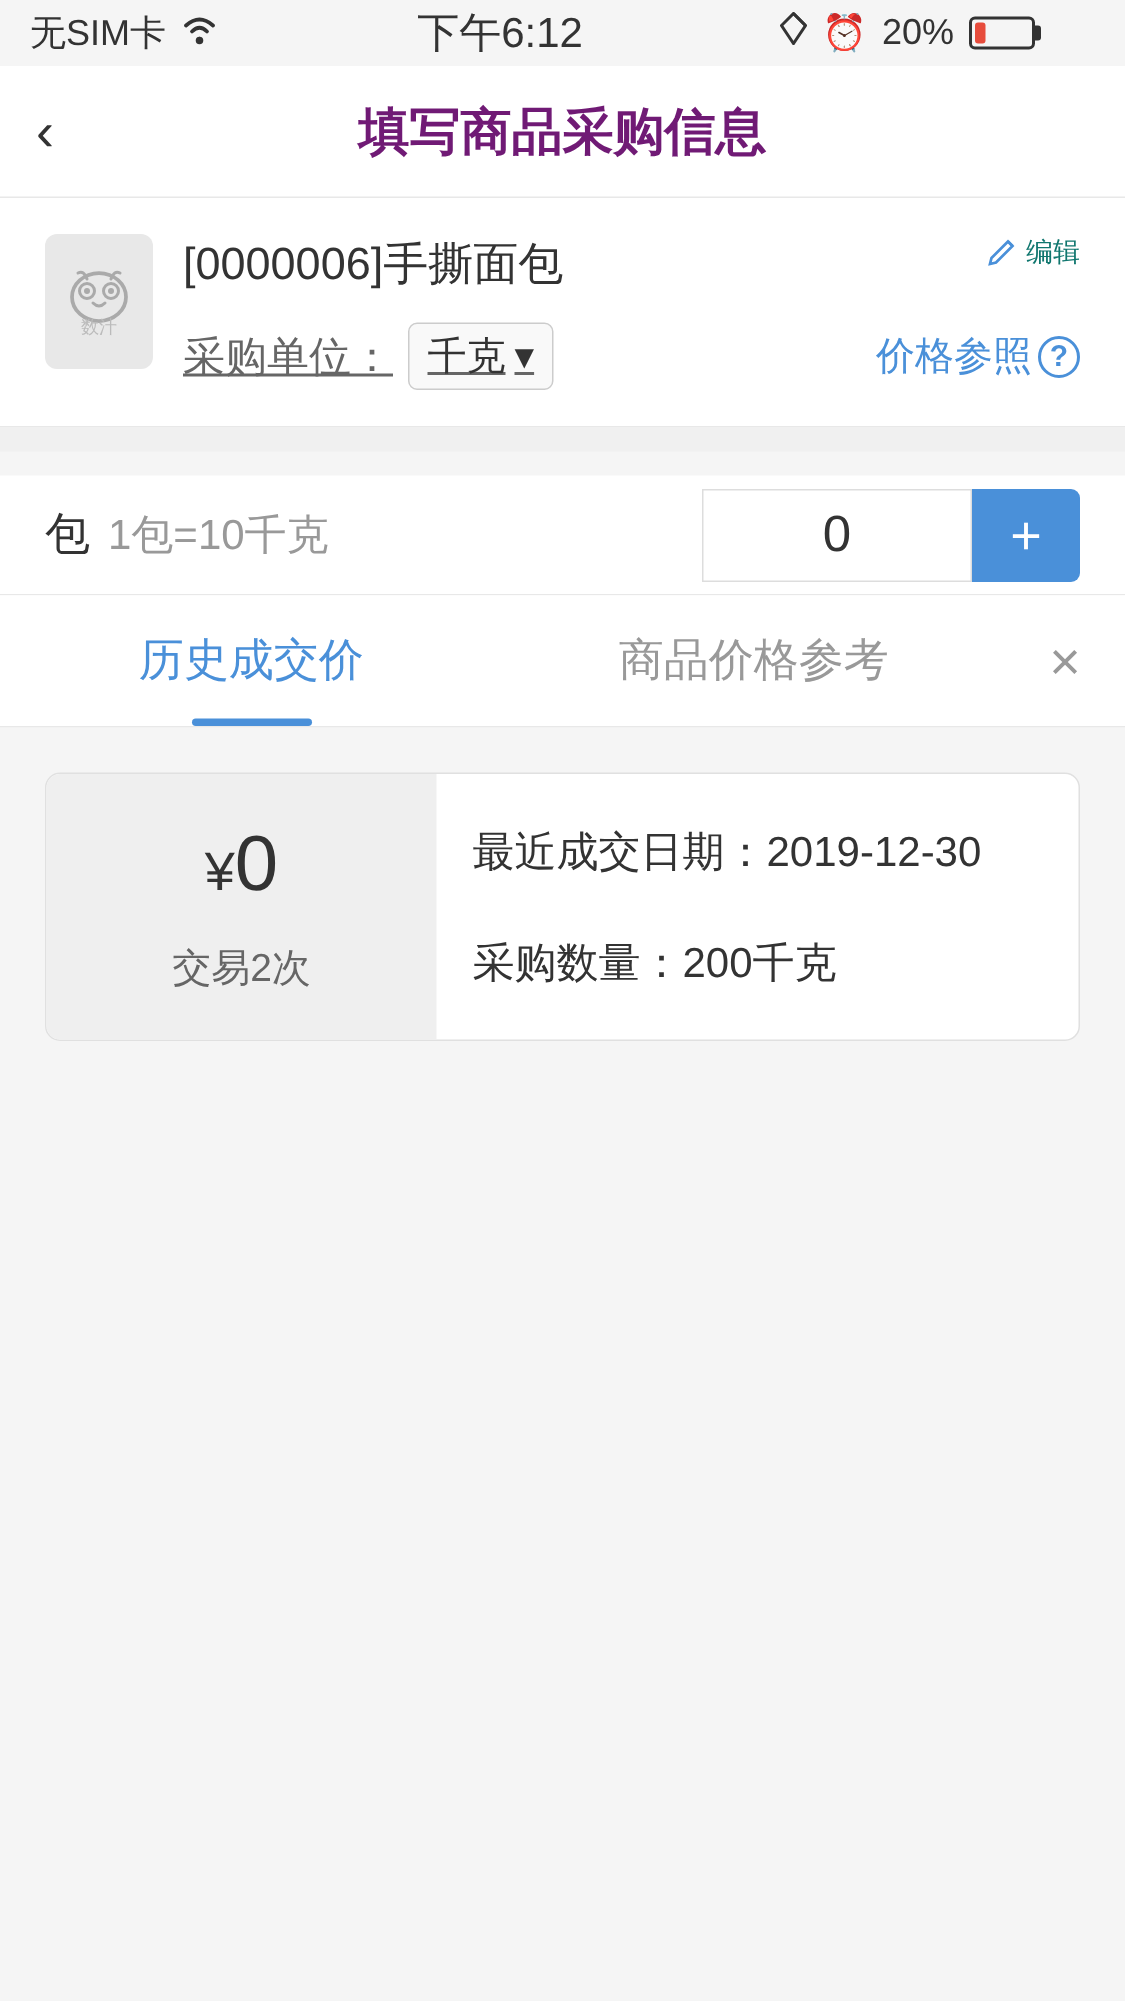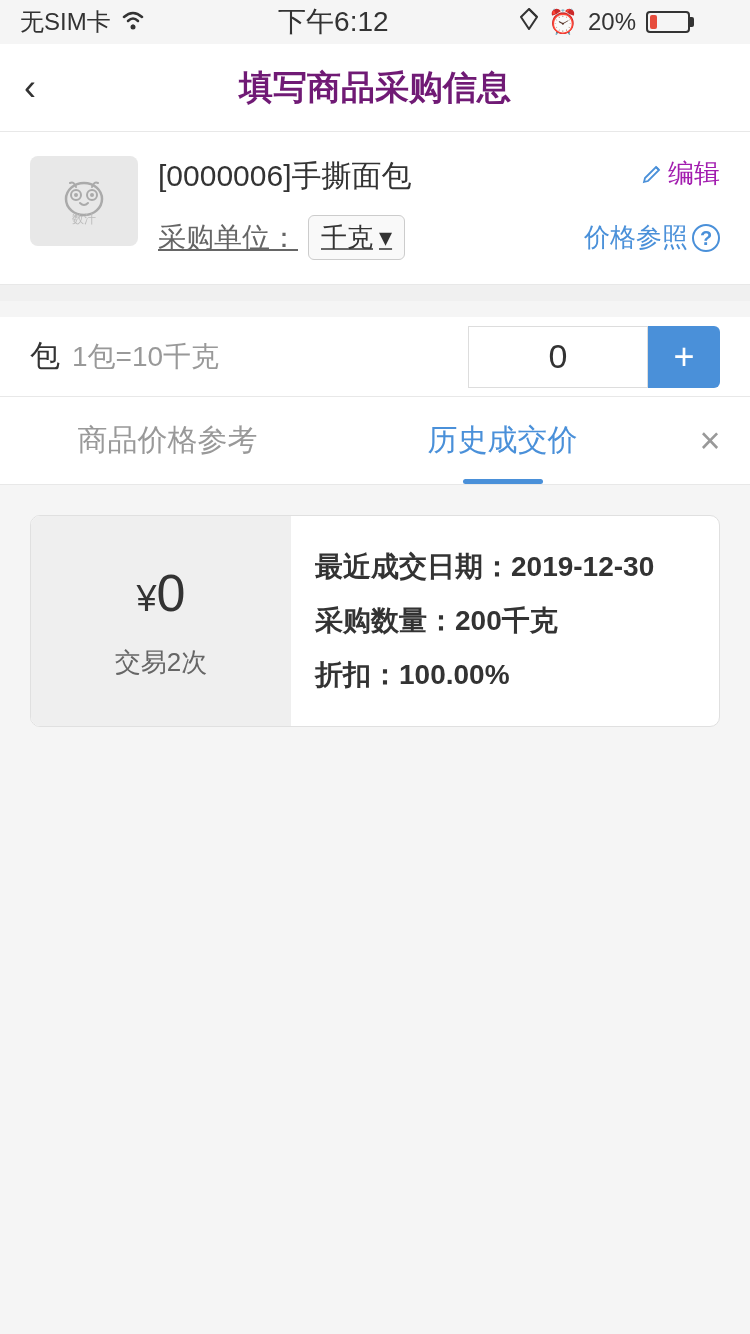--- a/index.html
+++ b/index.html
@@ -102,21 +102,21 @@
       margin-top: 0;
       padding: 24px 30px;
       border-bottom: 1px solid #e8e8e8;
     }
     .product-row {
       display: flex;
       align-items: flex-start;
       gap: 20px;
     }
     .product-thumb {
-      width: 108px;
+      width: 72px;
       height: 90px;
       background: #e8e8e8;
       border-radius: 8px;
       display: flex;
       align-items: center;
       justify-content: center;
       flex-shrink: 0;
     }
     .owl-icon {
       font-size: 40px;
@@ -130,22 +130,22 @@
       align-items: flex-start;
       justify-content: space-between;
       margin-bottom: 18px;
     }
     .product-name {
       font-size: 30px;
       color: #333;
       font-weight: 500;
     }
     .edit-link {
-      font-size: 26px;
-      color: #a21caf;
+      font-size: 18px;
+      color: #0f766e;
       display: flex;
       align-items: center;
       gap: 4px;
       cursor: pointer;
     }
     .product-unit-row {
       display: flex;
       align-items: center;
       justify-content: space-between;
     }
@@ -317,22 +317,21 @@
       font-size: 26px;
       color: #666;
       margin-top: 22px;
     }
     .history-right {
       flex: 1;
       padding: 30px 24px;
       display: flex;
       flex-direction: column;
       justify-content: center;
-      gap: 12px;
-      font-weight: bold;
+      gap: 32px;
     }
     .history-detail-row {
       font-size: 28px;
       color: #333;
       line-height: 1.5;
     }
 
     
     .section-divider {
       height: 16px;
@@ -446,26 +445,26 @@
   </div>
   <div class="quantity-input-group">
     <input class="qty-input" type="text" value="0" style="">
     <button class="qty-plus-btn">+</button>
   </div>
 </div>
 
 <div class="panel-area">
 
   <div class="tab-bar">
-    <div class="tab-item">
-      <span>商品价格参考</span>
-    </div>
     <div class="tab-item active">
       <span>历史成交价</span>
       <div class="tab-active-line"></div>
+    </div>
+    <div class="tab-item">
+      <span>商品价格参考</span>
     </div>
     <div class="tab-close">×</div>
   </div>
 
   <div class="history-content">
     <div class="history-card">
 
       <div class="history-left">
         <div class="history-price">
           <span class="yuan">¥</span><span>0</span>
@@ -473,19 +472,16 @@
         <div class="history-count">交易2次</div>
       </div>
 
       <div class="history-right">
         <div class="history-detail-row">
           <span>最近成交日期：</span><span>2019-12-30</span>
         </div>
         <div class="history-detail-row">
           <span>采购数量：</span><span>200千克</span>
         </div>
-        <div class="history-detail-row">
-          <span>折扣：</span><span>100.00%</span>
-        </div>
       </div>
     </div>
   </div>
 </div>
 
 </body></html>

